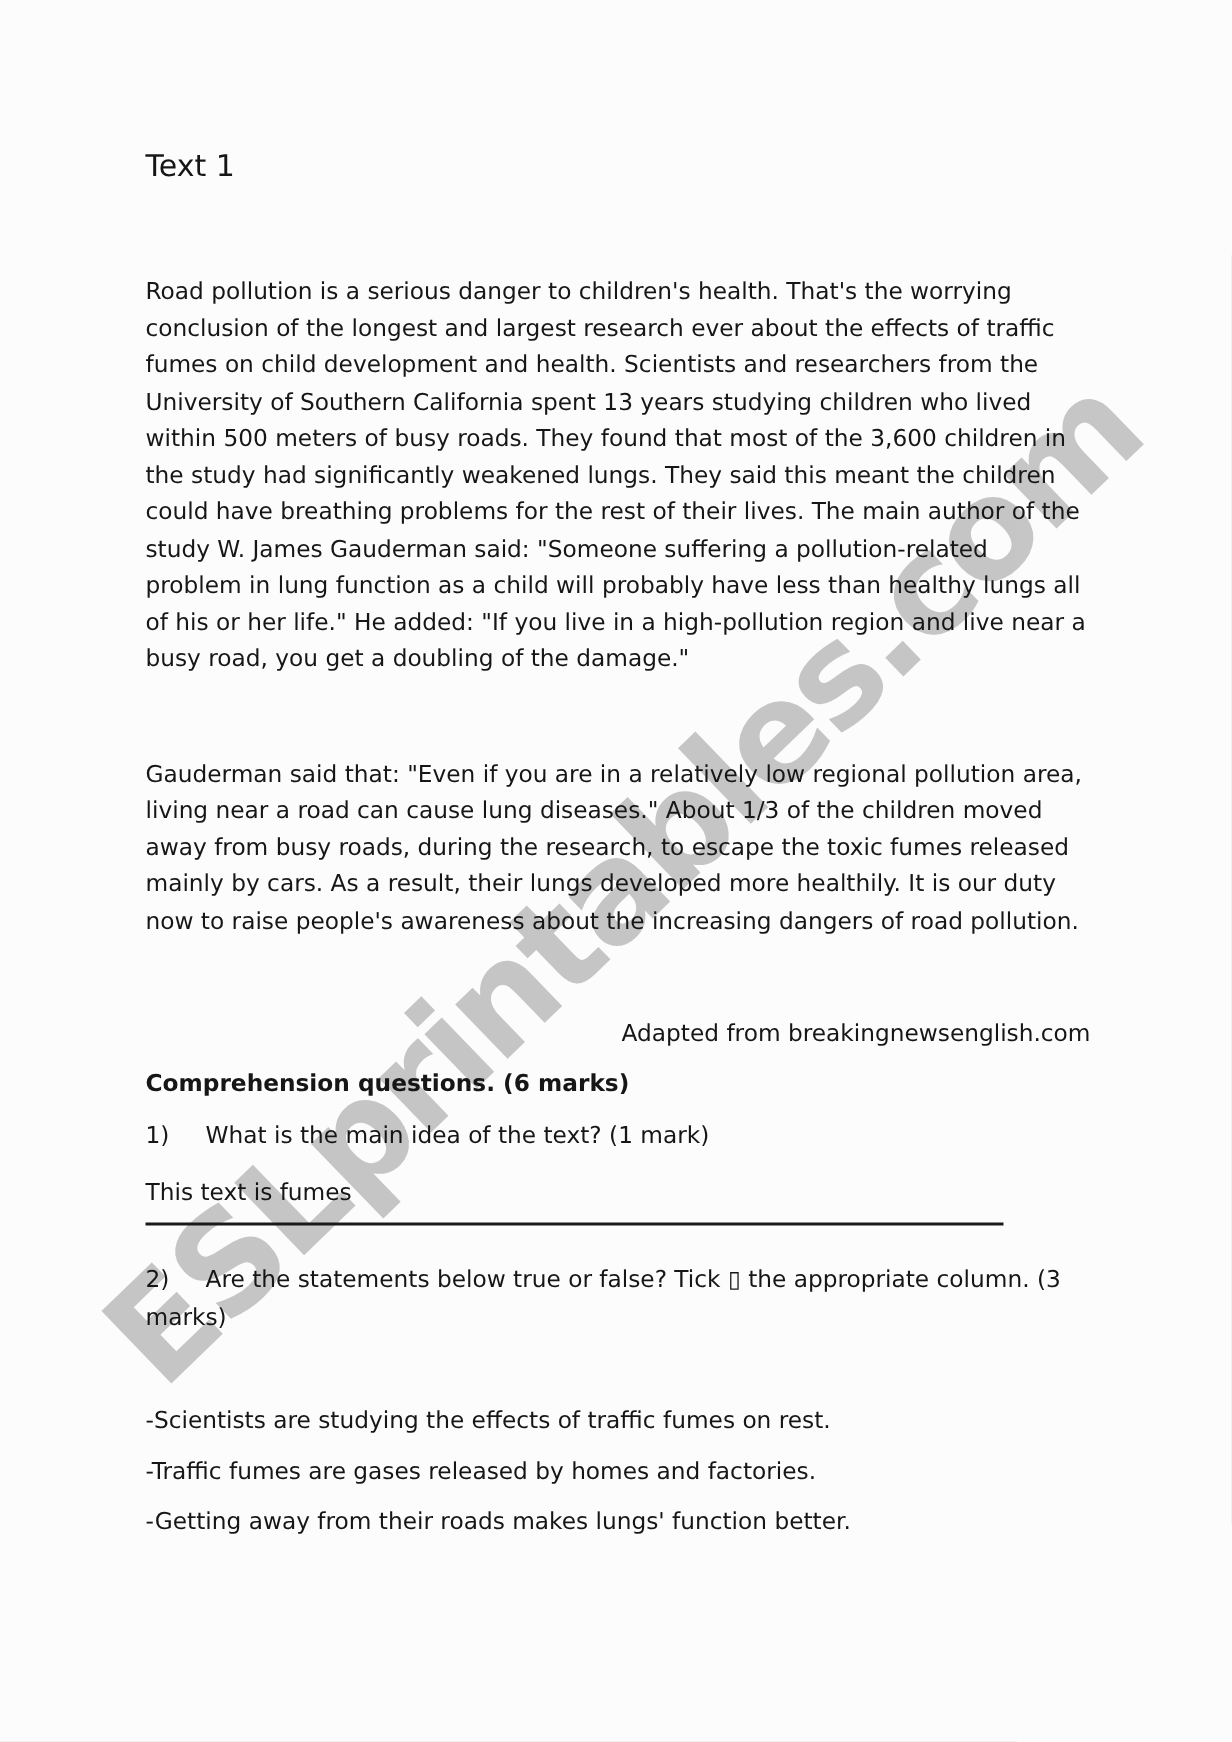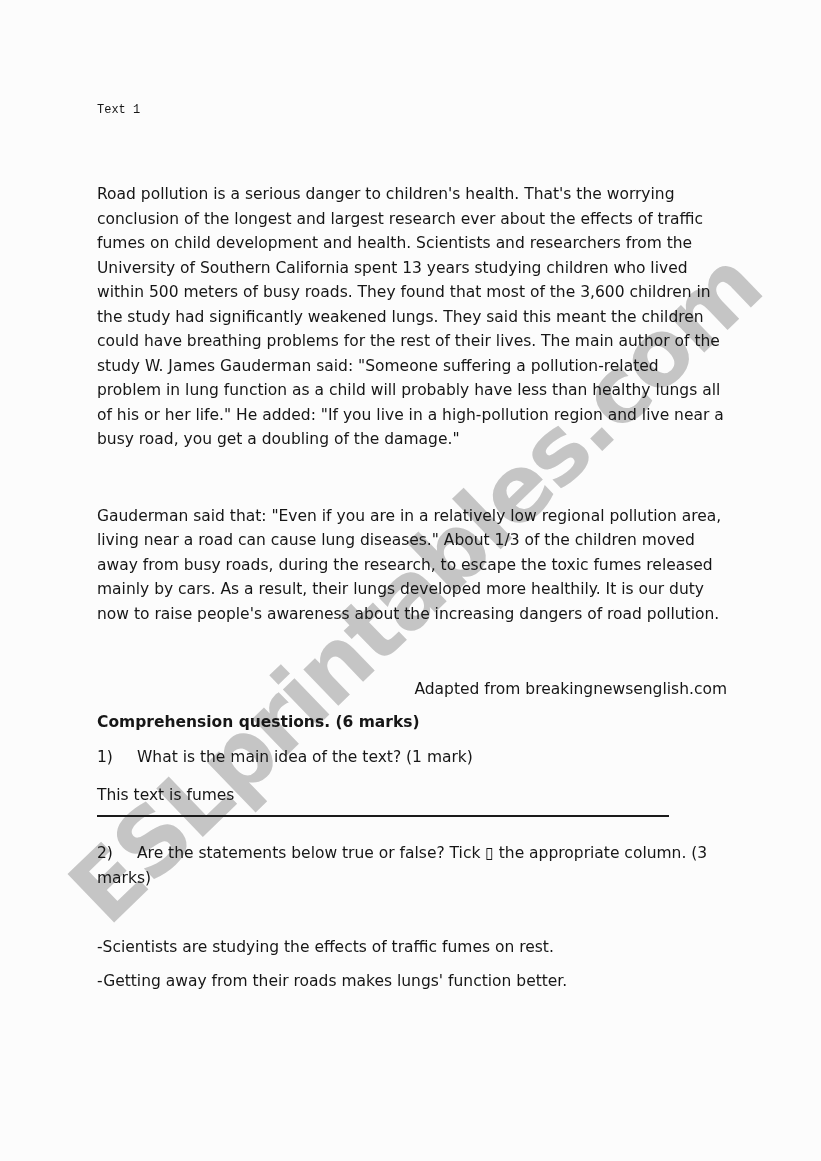--- a/index.html
+++ b/index.html
@@ -32,23 +32,22 @@
     position: absolute;
     left: 97px;
     top: 0;
     width: 630px;
     z-index: 2;
     font-size: 15.5px;
     line-height: 24.5px;
   }
   .doc-heading {
     margin-top: 101px;
-    font-size: 12px;
+    font-size: 20px;
     line-height: 19px;
-    font-family: Liberation Mono, monospace;
   }
   .para { text-align: left; }
   .p1 { margin-top: 62px; }
   .p2 { margin-top: 52px; }
   .source {
     margin-top: 51px;
     text-align: right;
   }
   .section-heading {
     margin-top: 8px;
@@ -97,17 +96,18 @@
     <div class="answer-prefix">This text is fumes</div>
 
     <div class="answer-line"></div>
 
     <div class="q-line q2">
       <span class="q-num">2)</span><span>Are the statements below true or false? Tick ▯ the appropriate column. (3 marks)</span>
     </div>
 
     <div class="statements">
       <div class="statement">-Scientists are studying the effects of traffic fumes on rest.</div>
+      <div class="statement">-Traffic fumes are gases released by homes and factories.</div>
       <div class="statement">-Getting away from their roads makes lungs' function better.</div>
     </div>
 
   </div>
 </div>
 
 </body></html>

